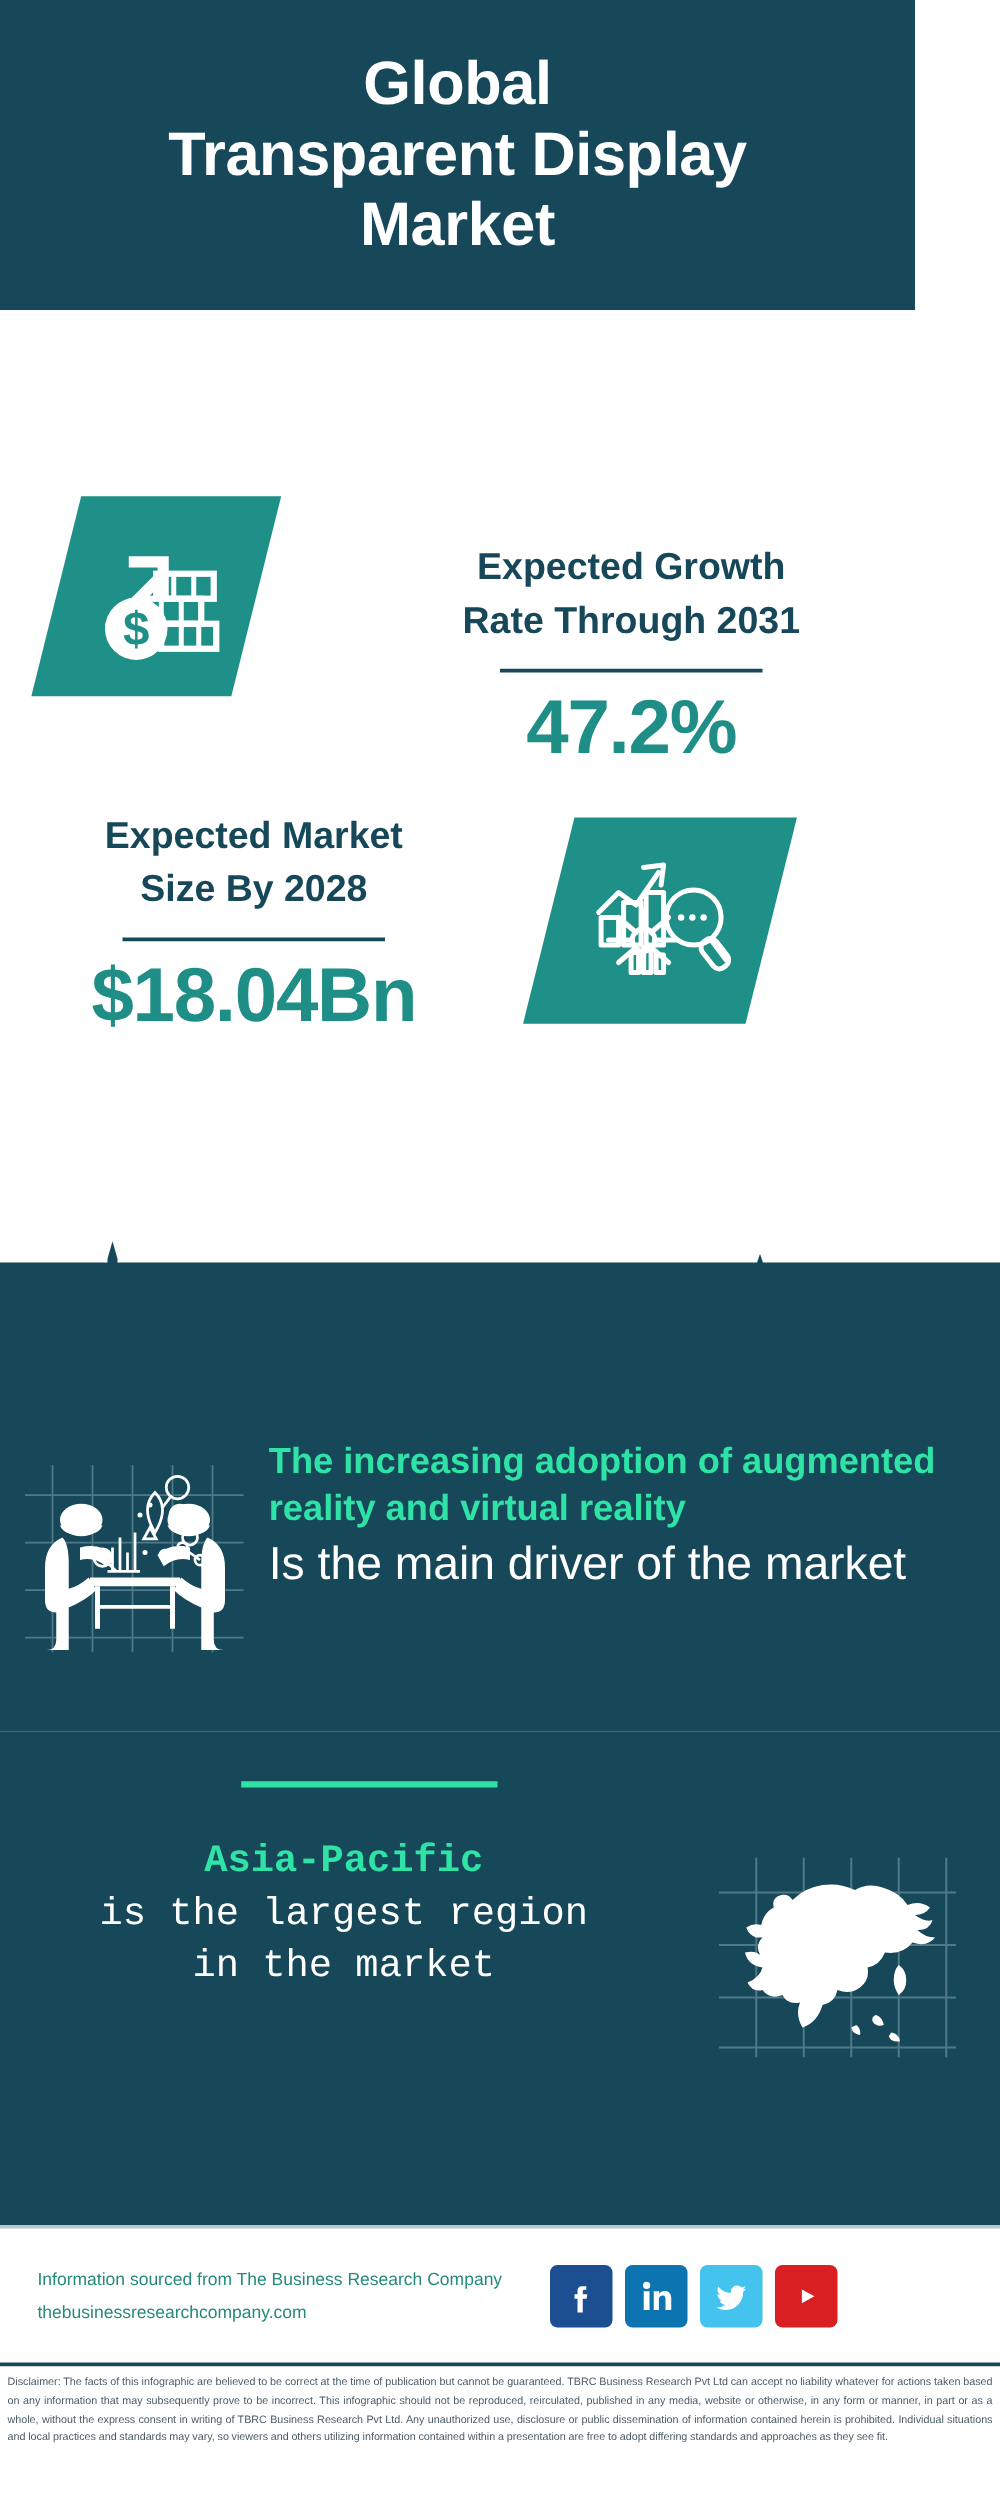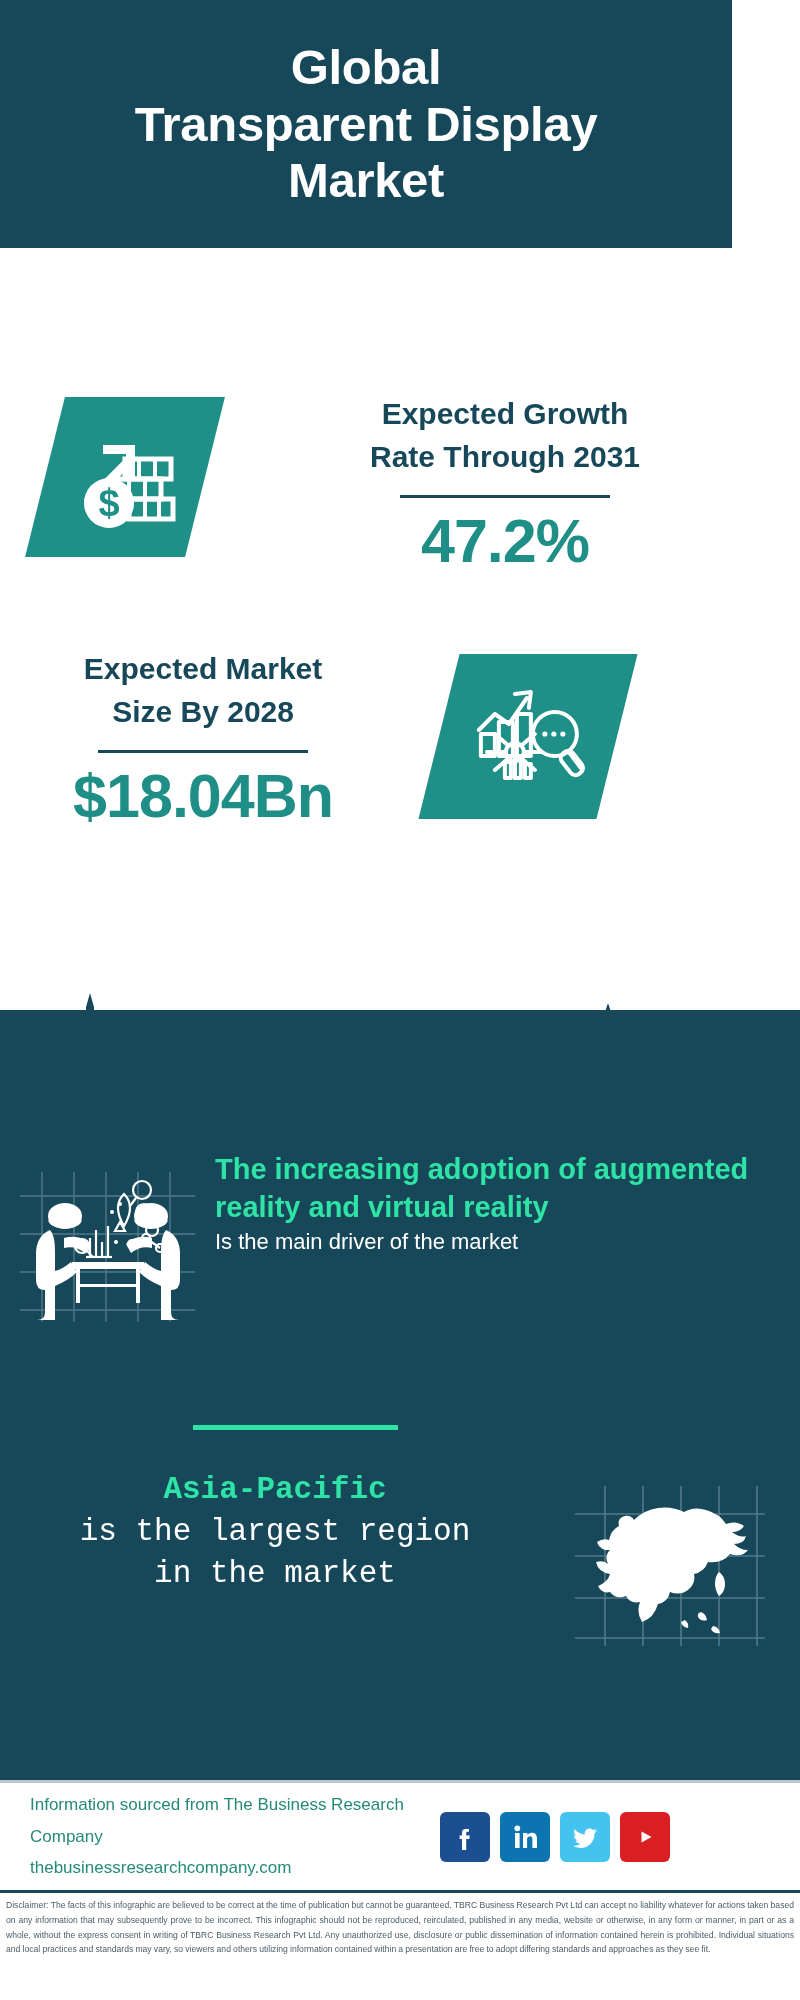--- a/index.html
+++ b/index.html
@@ -67,20 +67,21 @@
   .stat-growth .icon-wrap {
     width: 250px;
     display: flex;
     justify-content: center;
     padding-top: 4px;
   }
   .stat-growth .text-wrap {
     width: 520px;
     padding-right: 10px;
     text-align: center;
+    margin-top: 40px;
   }
 
   
   .stat-size {
     position: absolute;
     left: 0; top: 400px;
     width: 680px;
     height: 250px;
     display: flex;
     align-items: flex-start;
@@ -175,21 +176,21 @@
     text-align: left;
   }
   .accent-text {
     color: #2fe3a6;
     font-size: 29px;
     font-weight: 700;
     line-height: 1.32;
   }
   .plain-text {
     color: #ffffff;
-    font-size: 22px;
+    font-size: 37px;
     font-weight: 400;
     line-height: 1.32;
   }
   .mint-rule {
     position: absolute;
     left: 193px; top: 1425px;
     width: 205px;
     height: 5px;
     background: #2fe3a6;
   }
@@ -233,21 +234,21 @@
     background: #ffffff;
     display: flex;
     align-items: center;
   }
   .footer-text {
     padding-left: 30px;
     width: 440px;
   }
   .footer-line {
     color: #258a79;
-    font-size: 17px;
+    font-size: 14px;
     line-height: 1.85;
   }
   .social-row {
     display: flex;
     gap: 10px;
     align-items: center;
   }
   .social {
     width: 50px;
     height: 50px;

